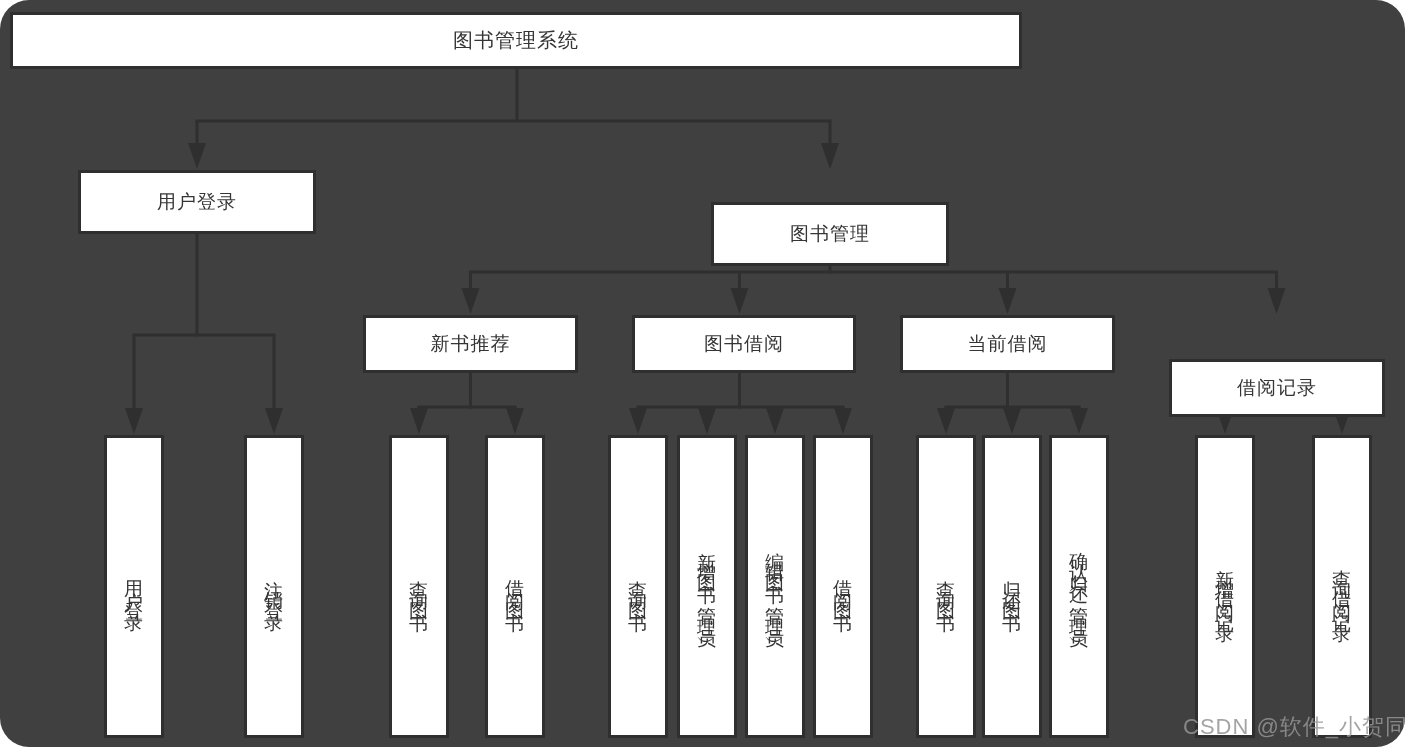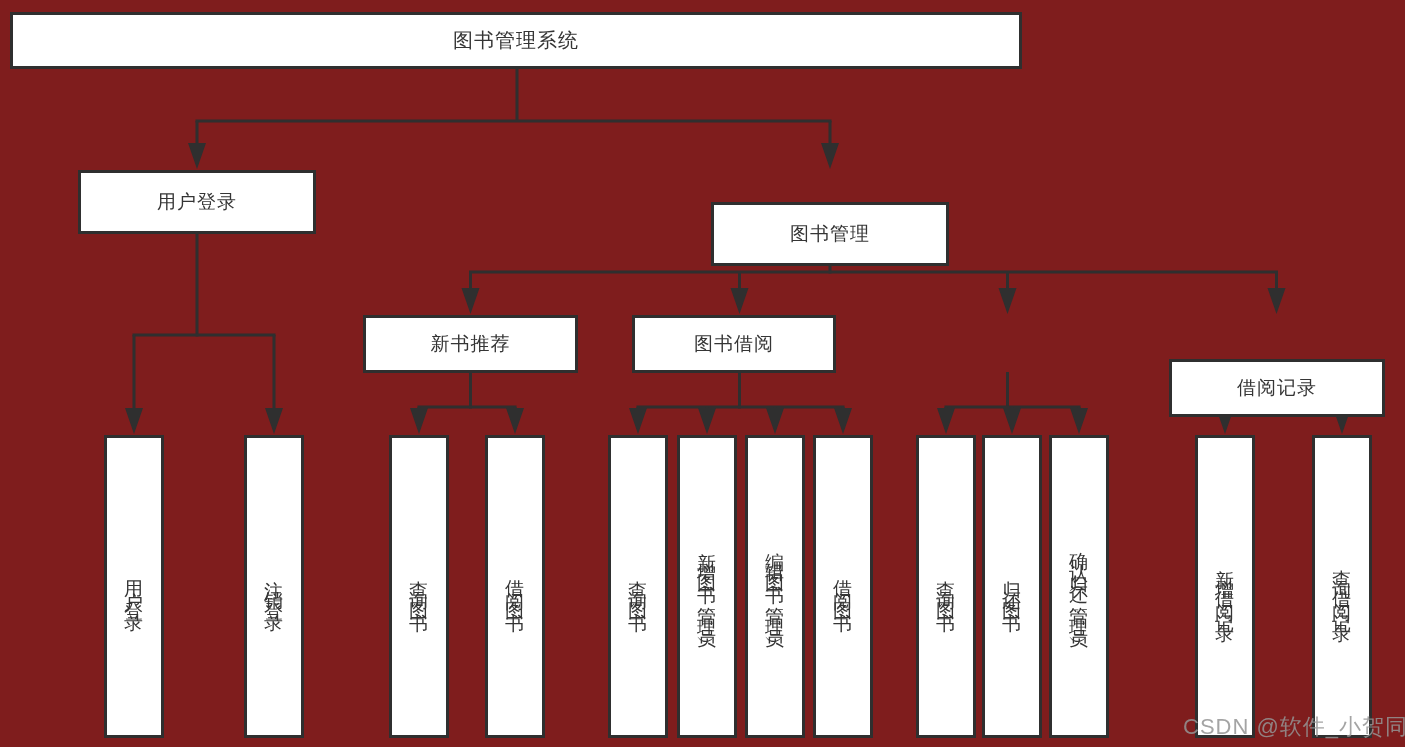--- a/index.html
+++ b/index.html
@@ -1,23 +1,24 @@
 <!DOCTYPE html>
 <html><head>
 <meta charset="utf-8">
 <style>
   html, body { margin: 0; padding: 0; background: #ffffff; }
   .stage {
     position: relative;
     width: 1405px;
     height: 747px;
-    background: #7f1d1d;
+    background: #404040;
     font-family: "Liberation Sans", "DejaVu Sans", sans-serif;
     color: #333333;
     overflow: hidden;
+    border-radius: 29px;
   }
   svg.connectors {
     position: absolute;
     left: 0; top: 0;
     width: 1405px; height: 747px;
     z-index: 1;
   }
   .node {
     position: absolute;
     box-sizing: border-box;
@@ -130,22 +131,25 @@
   <div class="node" style="left:78px; top:170px; width:238px; height:64px;">
     <span>用户登录</span>
   </div>
   <div class="node" style="left:711px; top:170px; width:238px; height:64px;margin-top:32px;">
     <span>图书管理</span>
   </div>
 
   <div class="node" style="left:363px; top:315px; width:215px; height:58px;">
     <span>新书推荐</span>
   </div>
-  <div class="node" style="left:632px; top:315px; width:204px; height:58px;">
+  <div class="node" style="left:632px; top:315px; width:224px; height:58px;">
     <span>图书借阅</span>
+  </div>
+  <div class="node" style="left:900px; top:315px; width:215px; height:58px;">
+    <span>当前借阅</span>
   </div>
   <div class="node" style="left:1169px; top:315px; width:216px; height:58px;margin-top:44px;">
     <span>借阅记录</span>
   </div>
 
   <div class="node leaf" style="left:104px; top:435px; width:60px; height:303px;">
     <span class="vtext">用户登录</span>
   </div>
   <div class="node leaf" style="left:244px; top:435px; width:60px; height:303px;">
     <span class="vtext">注销登录</span>

